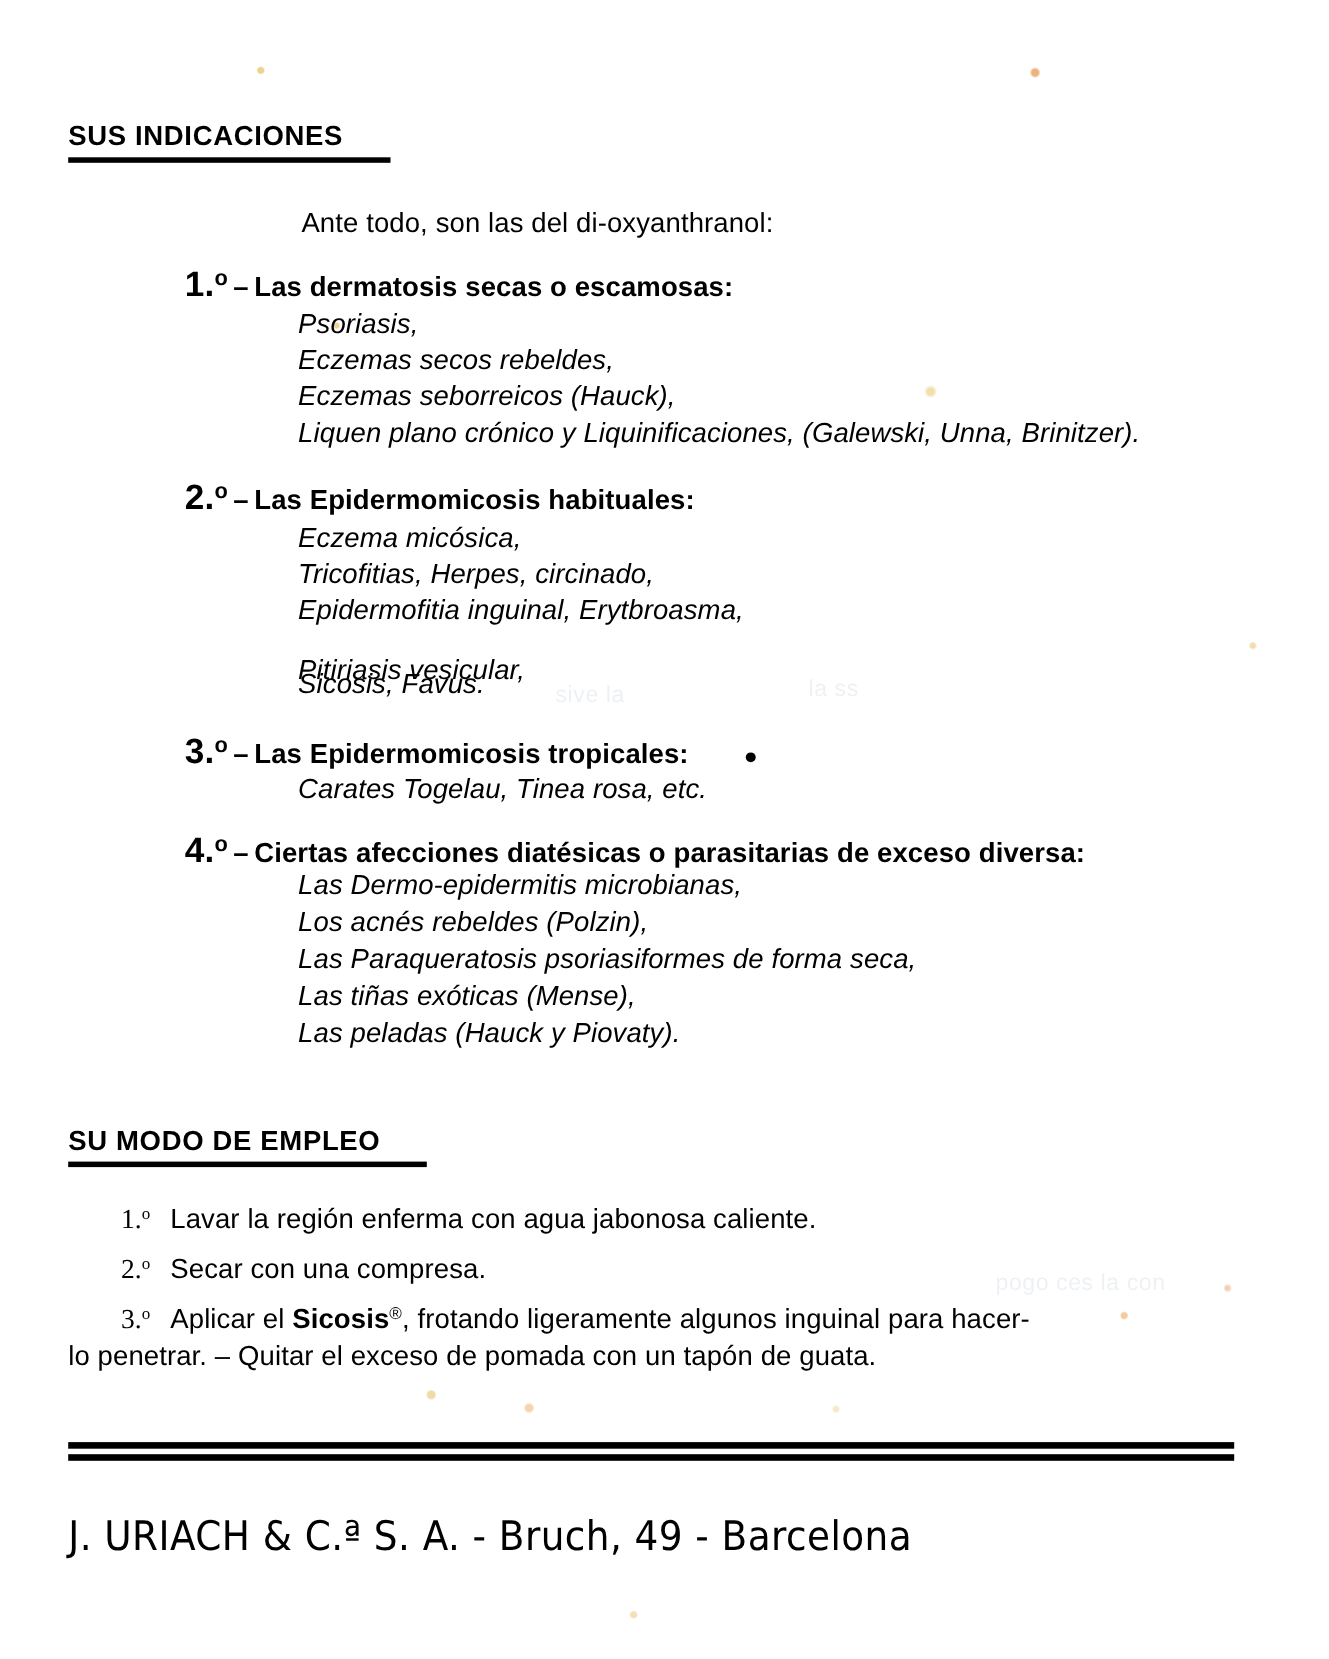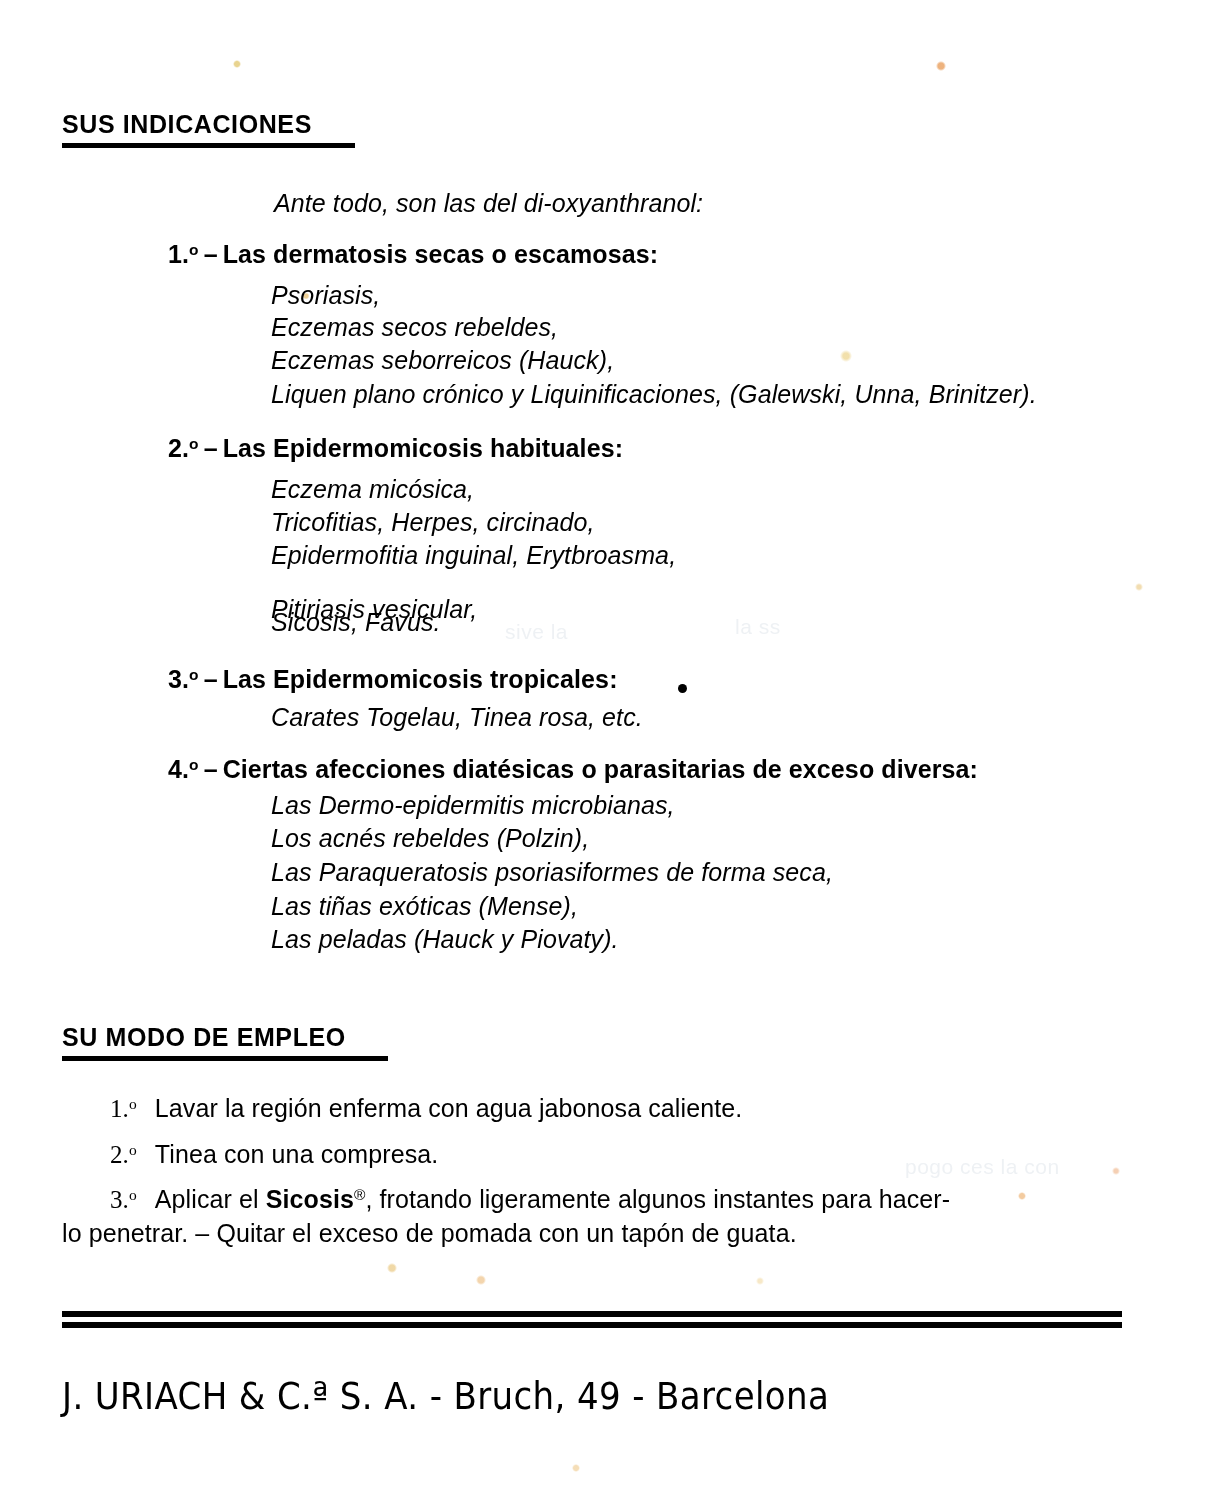--- a/index.html
+++ b/index.html
@@ -66,30 +66,29 @@
     background: #000;
     height: 5px;
   }
 
   
   .intro {
     position: absolute;
     font-size: 25px;
     white-space: nowrap;
     letter-spacing: .1px;
-    font-style: italic;
   }
   .num-head {
     position: absolute;
     font-weight: bold;
     font-size: 25px;
     white-space: nowrap;
     letter-spacing: .1px;
   }
-  .num-head .ord { font-size: 25px; }
+  .num-head .ord { font-size: 32px; }
   .num-head .ord sup { font-size: .62em; vertical-align: .52em; }
   .num-head .dash { padding: 0 5px; }
 
   .sub-item {
     position: absolute;
     font-style: italic;
     font-size: 25px;
     white-space: nowrap;
     letter-spacing: .1px;
   }
@@ -179,25 +178,25 @@
   <div class="sub-item" style="left:271px; top:925px;">Las peladas (Hauck y Piovaty).</div>
 
   <div class="sec-head" style="left:62px; top:1023px;">SU MODO DE EMPLEO</div>
   <div class="sec-rule" style="left:62px; top:1056px; width:326px;"></div>
 
   <div class="step" style="left:110px; top:1094px;">
     <span class="ord"><span>1.</span><sup>o</sup></span><span>Lavar la región enferma con agua jabonosa caliente.</span>
   </div>
 
   <div class="step" style="left:110px; top:1140px;">
-    <span class="ord"><span>2.</span><sup>o</sup></span><span>Tinea con una compresa.</span>
+    <span class="ord"><span>2.</span><sup>o</sup></span><span>Secar con una compresa.</span>
   </div>
 
   <div class="step" style="left:110px; top:1185px;">
-    <span class="ord"><span>3.</span><sup>o</sup></span><span>Aplicar el </span><b>Sicosis</b><sup class="reg">®</sup><span>, frotando ligeramente algunos instantes para hacer-</span>
+    <span class="ord"><span>3.</span><sup>o</sup></span><span>Aplicar el </span><b>Sicosis</b><sup class="reg">®</sup><span>, frotando ligeramente algunos inguinal para hacer-</span>
   </div>
   <div class="step" style="left:62px; top:1219px;">lo penetrar. – Quitar el exceso de pomada con un tapón de guata.</div>
 
   <div class="foot-rule" style="left:62px; top:1311px; width:1060px;"></div>
   <div class="foot-rule" style="left:62px; top:1322px; width:1060px;"></div>
 
   <div class="footer-text" style="left:62px; top:1375px;">J. URIACH &amp; C.ª S. A. - Bruch, 49 - Barcelona</div>
 
 </div>
 

